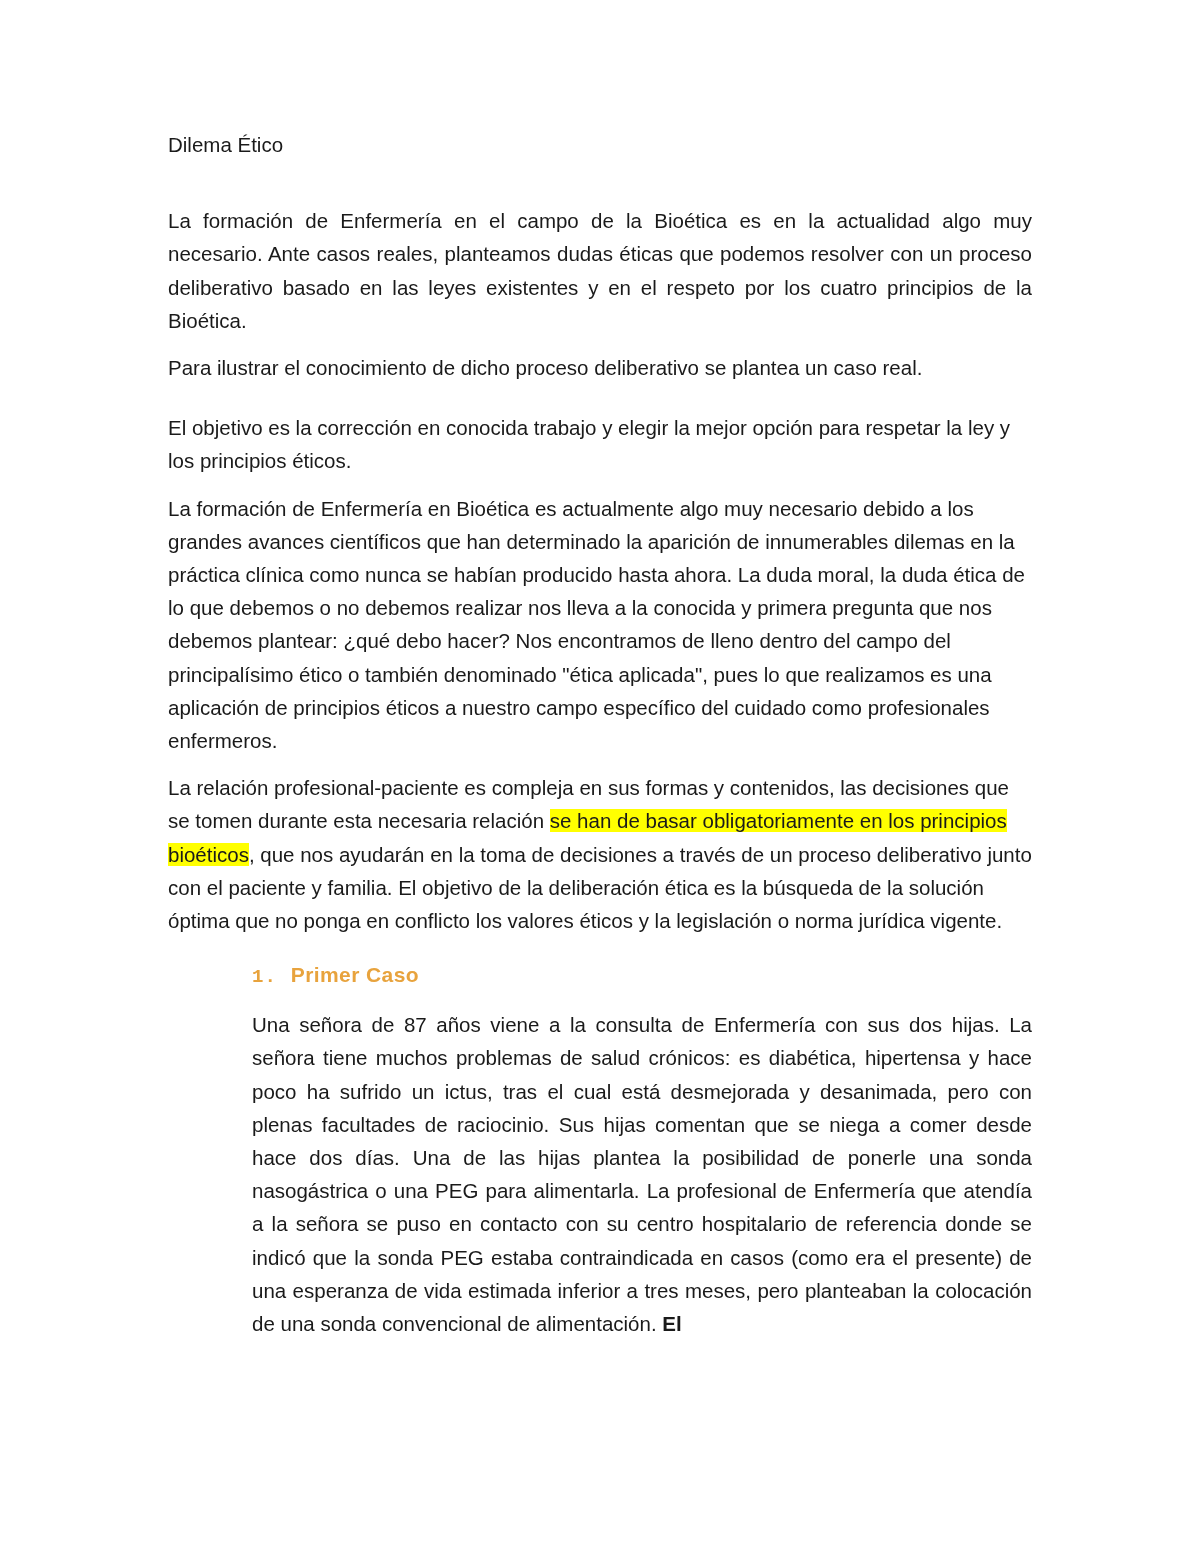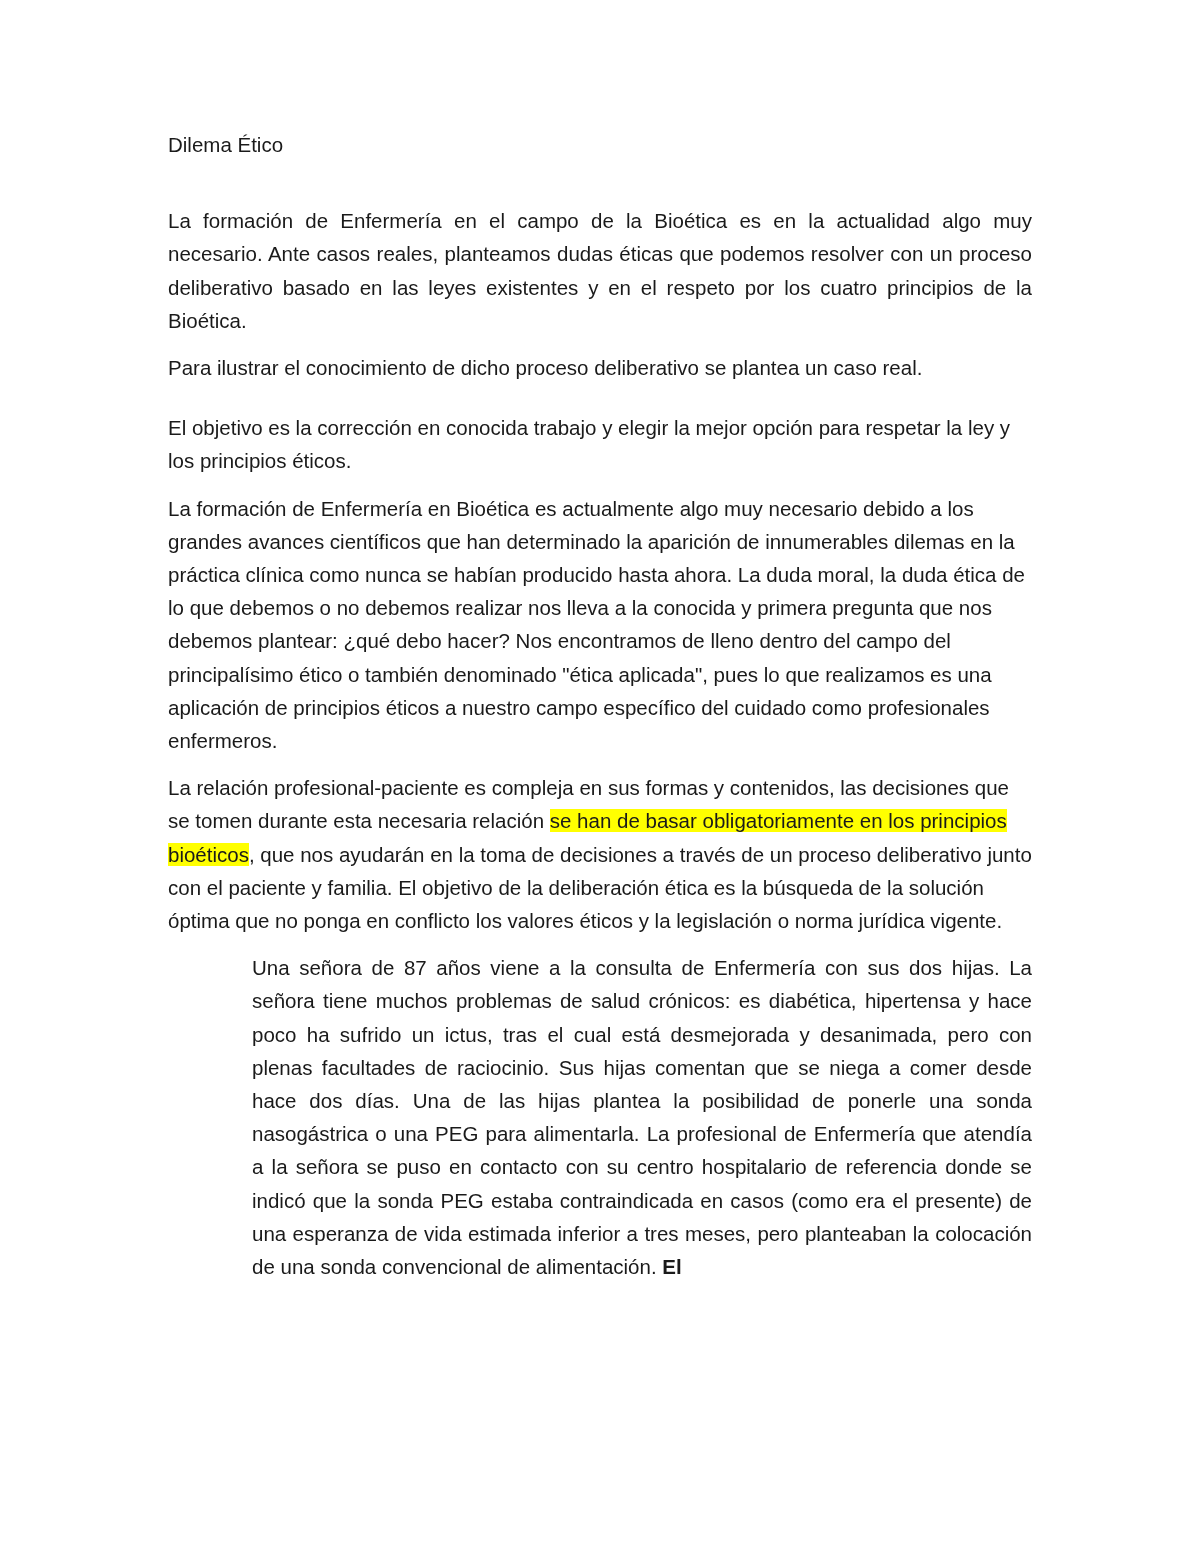--- a/index.html
+++ b/index.html
@@ -84,19 +84,22 @@
 
     <p class="spaced-after">Para ilustrar el conocimiento de dicho proceso deliberativo se plantea un caso real.</p>
 
     <p>El objetivo es la corrección en conocida trabajo y elegir la mejor opción para respetar la ley y los principios éticos.</p>
 
     <p>La formación de Enfermería en Bioética es actualmente algo muy necesario debido a los grandes avances científicos que han determinado la aparición de innumerables dilemas en la práctica clínica como nunca se habían producido hasta ahora. La duda moral, la duda ética de lo que debemos o no debemos realizar   nos lleva a la conocida y primera pregunta que nos debemos plantear: ¿qué debo hacer? Nos encontramos de lleno dentro del campo del principalísimo ético o también denominado "ética aplicada", pues lo que realizamos es una aplicación de principios éticos a nuestro campo específico del cuidado como profesionales enfermeros.</p>
 
     <p><span>La relación profesional-paciente es compleja en sus formas y contenidos, las decisiones que se tomen durante esta necesaria relación </span><span class="hl">se han de basar obligatoriamente en los principios bioéticos</span><span>, que nos ayudarán en la toma de decisiones a través de un proceso deliberativo junto con el paciente y familia. El objetivo de la deliberación ética es la búsqueda de la solución óptima que no ponga en conflicto los valores éticos y la legislación o norma jurídica vigente.</span></p>
 
 
+    <div class="case-heading">
+      <span class="num">1.</span><span class="num-space"></span><span>Primer Caso</span>
+    </div>
 
     <div class="case-body">
       <p><span>Una señora de 87 años viene a la consulta de Enfermería con sus dos hijas. La señora tiene muchos problemas de salud crónicos: es diabética, hipertensa y hace poco ha sufrido un ictus, tras el cual está desmejorada y desanimada, pero con plenas facultades de raciocinio. Sus hijas comentan que se niega a comer desde hace dos días. Una de las hijas plantea la posibilidad de ponerle una sonda nasogástrica  o una PEG para alimentarla. La profesional de Enfermería que atendía a la señora se puso en contacto con su centro hospitalario de referencia donde se indicó que la sonda PEG estaba contraindicada en casos (como era el presente) de una esperanza de vida estimada inferior a tres meses, pero planteaban la colocación de una sonda convencional de alimentación. </span><span class="bold">El</span></p>
     </div>
 
   </div>
 </div>
 
 </body></html>

